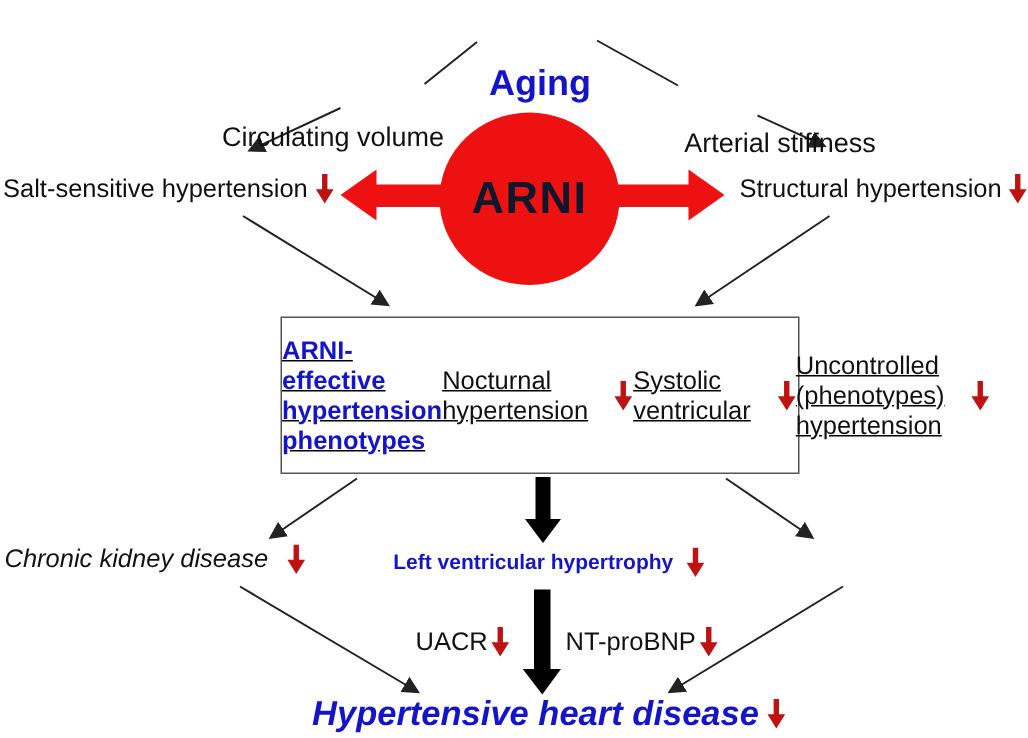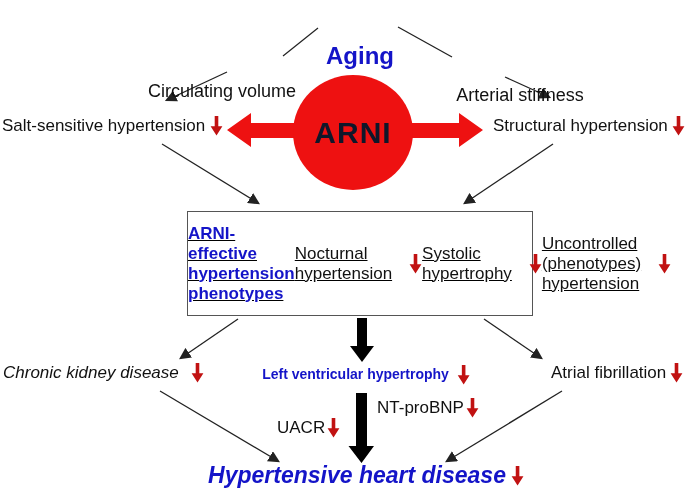--- a/index.html
+++ b/index.html
@@ -28,21 +28,21 @@
   .aging{left:360px;top:16px;font-size:24px;margin-top:27px;}
   .circ{left:222px;top:46px;}
   .arte{left:520px;top:50px;}
   .salt{left:2px;top:116px;}
   .stru{left:493px;top:116px;align-items:center;}
   .ckd{left:3px;top:363px;font-style:italic;}
   .af{left:551px;top:363px;}
   .lvh{left:366px;top:365px;font-size:14px;}
   .hhd{left:366px;top:463px;font-size:23px;font-style:italic;}
   .uacr{left:277px;top:418px;}
-  .ntpro{left:377px;top:398px;}
+  .ntpro{left:377px;top:418px;}
   .arni-circle{
     position:absolute;left:293px;top:75px;width:120px;height:115px;
     border-radius:50%;background:var(--arni-red);
     display:flex;align-items:center;justify-content:center;
     color:#0f172a;font-weight:bold;font-size:30px;letter-spacing:1px;
   }
   .pheno-box{
     position:absolute;left:187px;top:211px;width:346px;height:105px;
     border:1.5px solid #555555;box-sizing:border-box;background:#ffffff;
     display:flex;flex-direction:row;align-items:center;justify-content:space-evenly;
@@ -116,21 +116,21 @@
     <div class="box-title blue">ARNI-effective hypertension phenotypes</div>
     <div class="box-row">
       <span>Nocturnal hypertension</span>
       <span class="down">
           <svg width="13" height="20" viewBox="0 0 13 20">
             <path fill="currentColor" d="M4.7 0 H8.3 V10.2 H12.4 L6.5 19.6 L0.6 10.2 H4.7 Z"></path>
           </svg>
         </span>
     </div>
     <div class="box-row">
-      <span>Systolic hypertrophy</span>
+      <span>Systolic ventricular</span>
       <span class="down">
           <svg width="13" height="20" viewBox="0 0 13 20">
             <path fill="currentColor" d="M4.7 0 H8.3 V10.2 H12.4 L6.5 19.6 L0.6 10.2 H4.7 Z"></path>
           </svg>
         </span>
     </div>
     <div class="box-row">
       <span>Uncontrolled (phenotypes) hypertension</span>
       <span class="down">
           <svg width="13" height="20" viewBox="0 0 13 20">
@@ -151,28 +151,20 @@
 
   <div class="lbl ctr blue gap8 lvh">
     <span>Left ventricular hypertrophy</span>
     <span class="down">
         <svg width="13" height="20" viewBox="0 0 13 20">
           <path fill="currentColor" d="M4.7 0 H8.3 V10.2 H12.4 L6.5 19.6 L0.6 10.2 H4.7 Z"></path>
         </svg>
       </span>
   </div>
 
-  <div class="lbl fs17 gap4 af">
-    <span>Atrial fibrillation</span>
-    <span class="down">
-        <svg width="13" height="20" viewBox="0 0 13 20">
-          <path fill="currentColor" d="M4.7 0 H8.3 V10.2 H12.4 L6.5 19.6 L0.6 10.2 H4.7 Z"></path>
-        </svg>
-      </span>
-  </div>
 
   <div class="lbl fs17 gap1 uacr">
     <span>UACR</span>
     <span class="down">
         <svg width="13" height="20" viewBox="0 0 13 20">
           <path fill="currentColor" d="M4.7 0 H8.3 V10.2 H12.4 L6.5 19.6 L0.6 10.2 H4.7 Z"></path>
         </svg>
       </span>
   </div>
 

